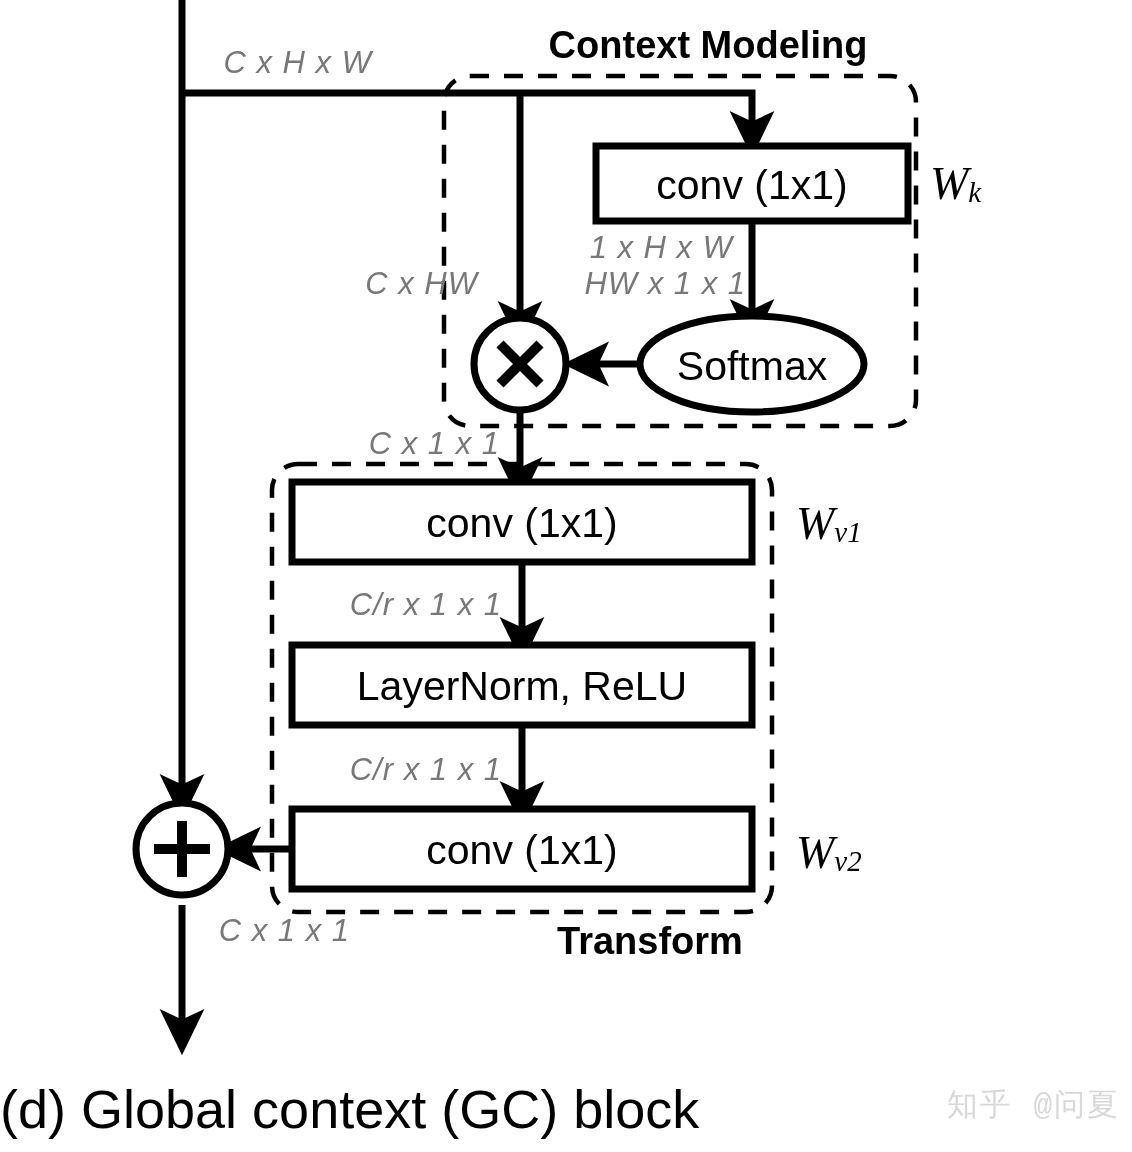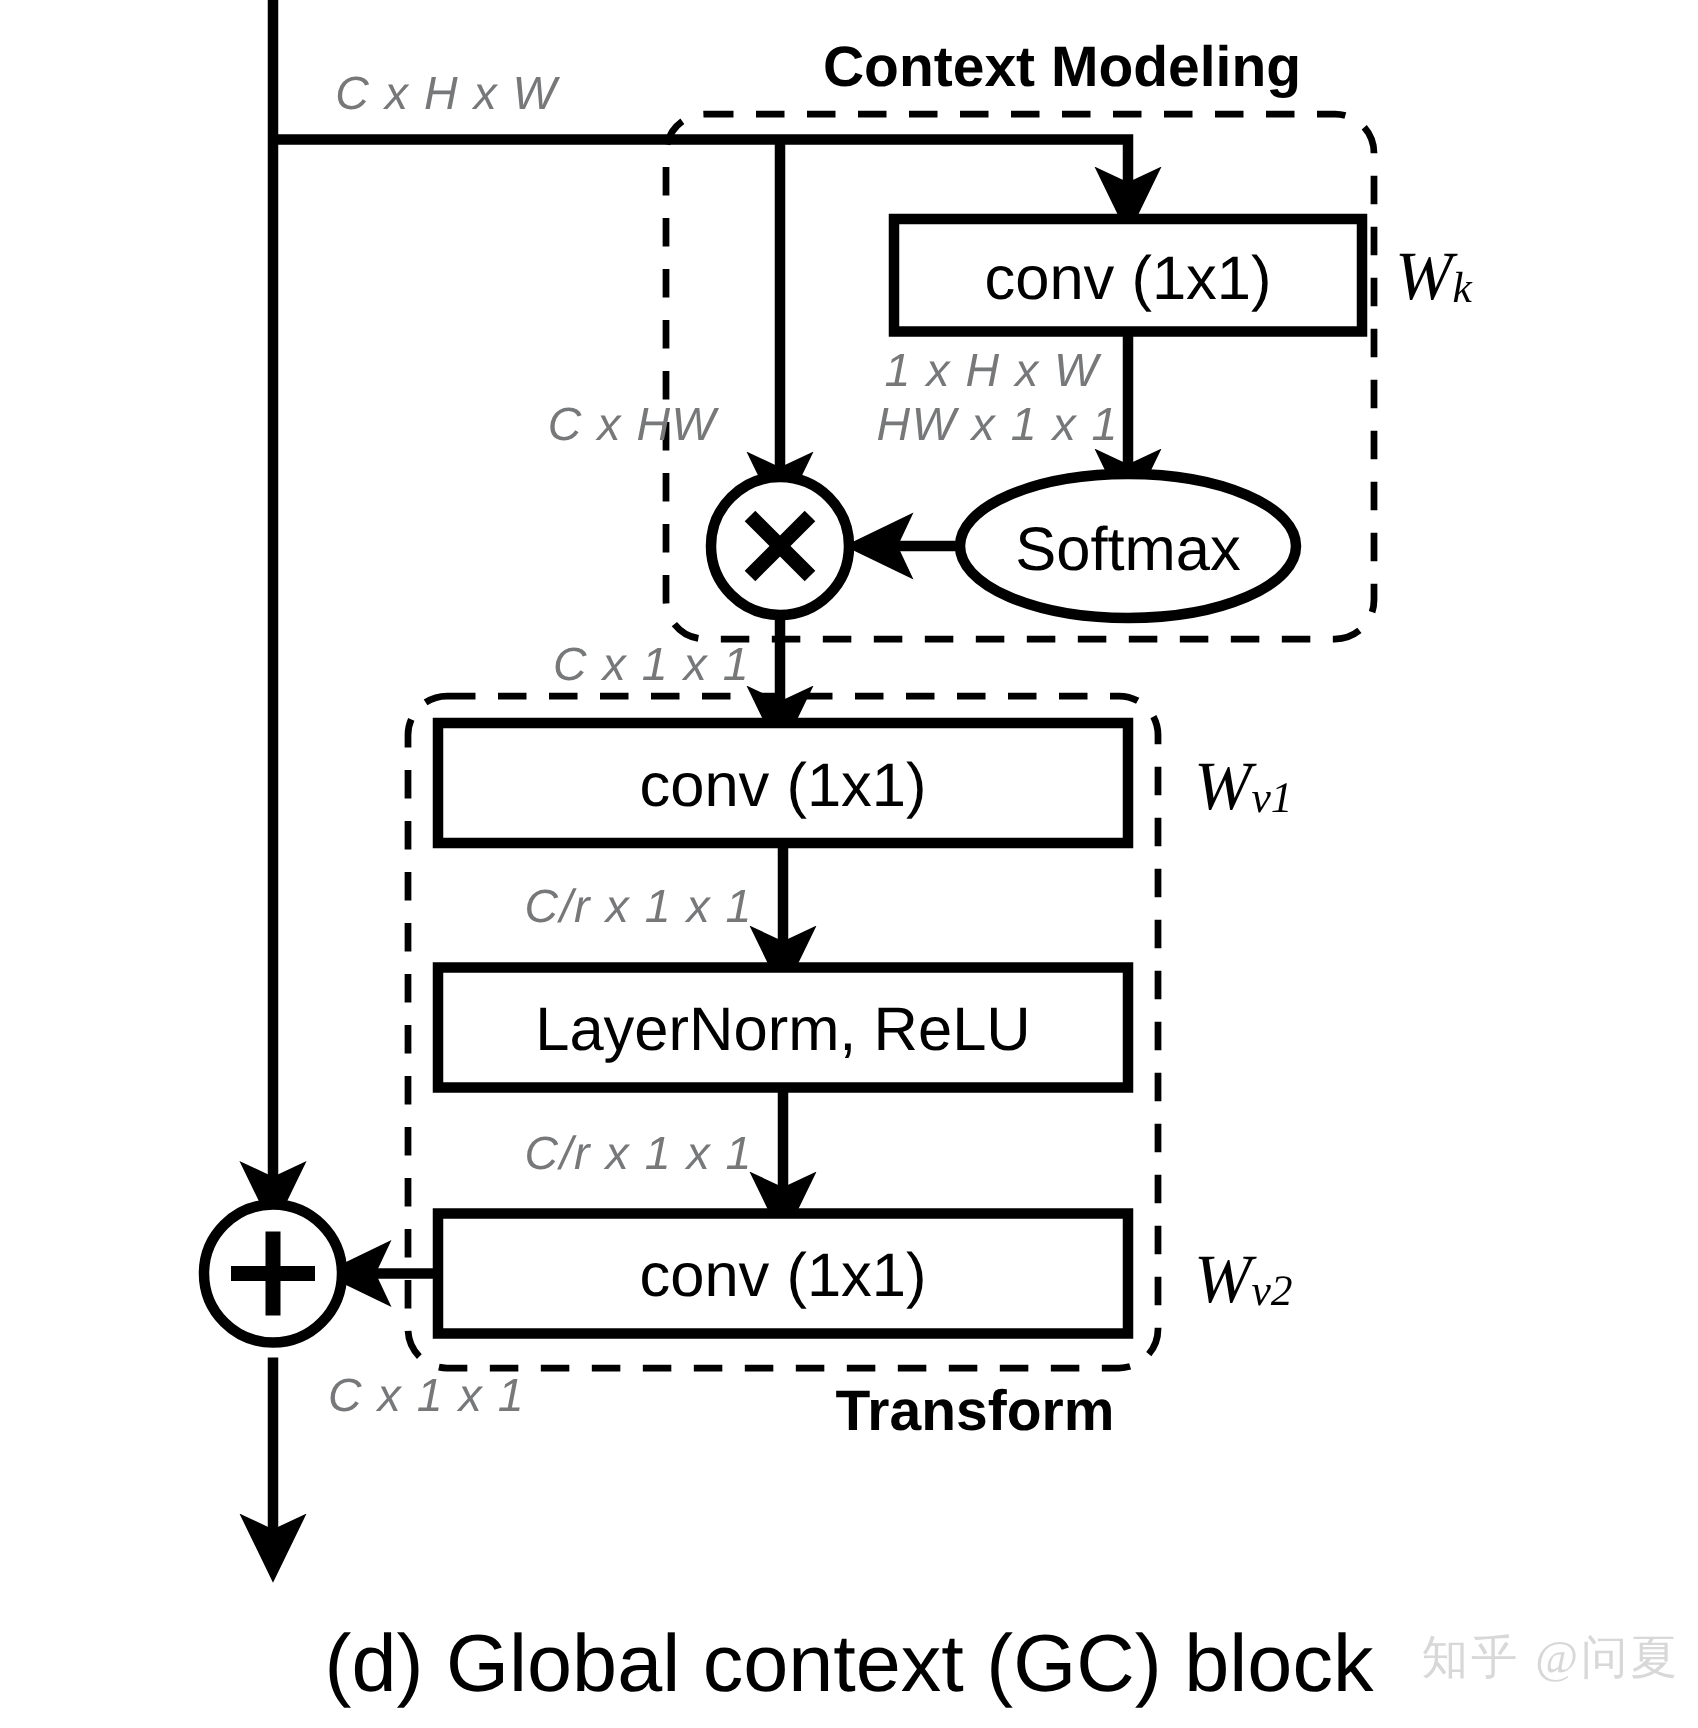--- a/index.html
+++ b/index.html
@@ -96,31 +96,30 @@
   .lbl-weight tspan.sub {
     font-size: 29px;
     baseline-shift: -32%;
     font-style: italic;
   }
   .caption {
     position: absolute;
     left: 0;
     top: 1078px;
     width: 1132px;
-    text-align: center;
     font-family: "Liberation Sans", sans-serif;
     font-size: 54px;
     color: #000000;
     white-space: nowrap;
   }
   .watermark {
     position: absolute;
     right: 12px;
     top: 1084px;
-    font-family: Liberation Serif, serif;
+    font-family: Liberation Mono, monospace;
     font-size: 31px;
     color: #d8d8d8;
     letter-spacing: 2px;
     white-space: nowrap;
   }
 </style>
 </head>
 <body>
 
 <div id="diagram-root">

